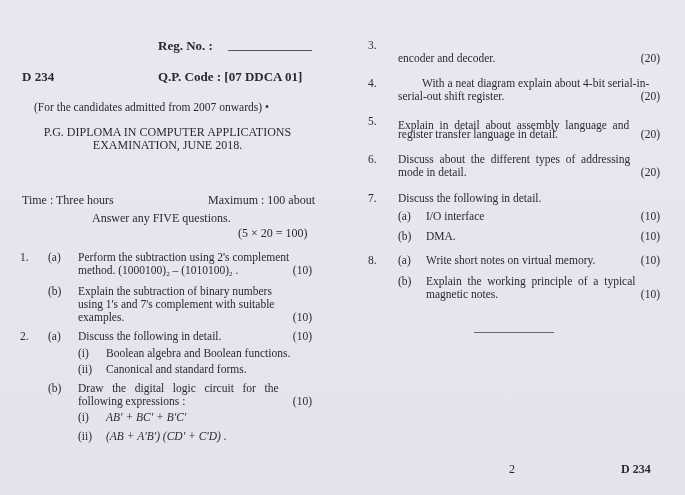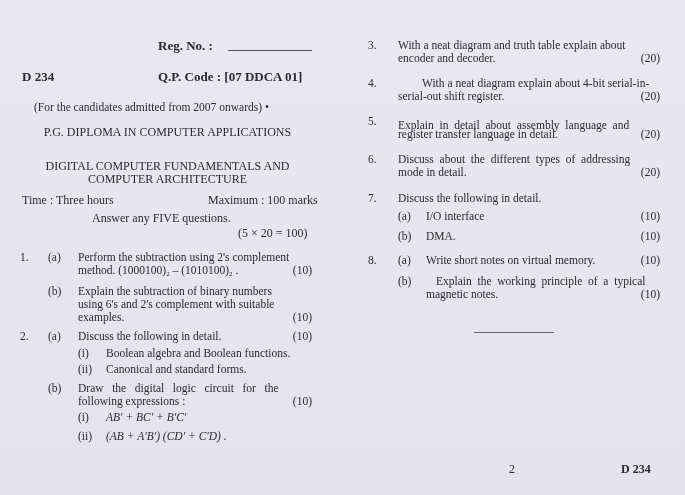--- a/index.html
+++ b/index.html
@@ -33,45 +33,42 @@
   <div class="abs b f13" style="left:158px;top:38px;">Reg. No. :</div>
   <div class="rule" style="left:228px;top:50px;width:84px;"></div>
 
   <div class="abs b f13" style="left:22px;top:69px;">D 234</div>
   <div class="abs b f13" style="left:158px;top:69px;">Q.P. Code : [07 DDCA 01]</div>
 
   <div class="abs f11" style="left:34px;top:101px;">(For the candidates admitted from 2007 onwards) •</div>
 
   <div class="abs f12 center" style="left:20px;width:295px;top:126px;line-height:13px;">
     <div>P.G. DIPLOMA IN COMPUTER APPLICATIONS</div>
+    <div>EXAMINATION, JUNE 2018.</div>
   </div>
 
-  <div class="abs f12 center" style="left:20px;width:295px;top:160px;line-height:13px;">
-    <div>DIGITAL COMPUTER FUNDAMENTALS AND</div>
-    <div>COMPUTER ARCHITECTURE</div>
-  </div>
 
   <div class="abs f12" style="left:22px;top:193px;">Time : Three hours</div>
-  <div class="abs f12" style="left:208px;top:193px;">Maximum : 100 marks</div>
+  <div class="abs f12" style="left:208px;top:193px;">Maximum : 100 about</div>
 
   <div class="abs f12" style="left:92px;top:211px;">Answer any FIVE questions.</div>
   <div class="abs f12" style="left:238px;top:226px;">(5 × 20 = 100)</div>
 
   <div class="qrow" style="left:20px;top:251px;width:292px;height:30px;">
     <span class="num" style="left:0;">1.</span>
     <span class="num" style="left:28px;">(a)</span>
     <span class="txt" style="left:58px;top:0;">Perform the subtraction using 2's complement</span>
     <span class="txt" style="left:58px;top:13px;"><span>method. (1000100)</span><sub>2</sub><span> – (1010100)</span><sub>2</sub><span> .</span></span>
     <span class="marks" style="top:13px;">(10)</span>
   </div>
 
   <div class="qrow" style="left:20px;top:285px;width:292px;height:42px;">
     <span class="num" style="left:28px;">(b)</span>
     <span class="txt" style="left:58px;top:0;">Explain the subtraction of binary numbers</span>
-    <span class="txt" style="left:58px;top:13px;">using 6's and 2's complement with suitable</span>
+    <span class="txt" style="left:58px;top:13px;">using 1's and 7's complement with suitable</span>
     <span class="txt" style="left:58px;top:26px;">examples.</span>
     <span class="marks" style="top:26px;">(10)</span>
   </div>
 
   <div class="qrow" style="left:20px;top:330px;width:292px;height:16px;">
     <span class="num" style="left:0;">2.</span>
     <span class="num" style="left:28px;">(a)</span>
     <span class="txt" style="left:58px;">Discuss the following in detail.</span>
     <span class="marks">(10)</span>
   </div>
@@ -94,21 +91,20 @@
     <span class="num" style="left:0;">(i)</span>
     <span class="txt ital" style="left:28px;white-space:nowrap;">AB' + BC' + B'C'</span>
   </div>
   <div class="qrow" style="left:78px;top:430px;">
     <span class="num" style="left:0;">(ii)</span>
     <span class="txt ital" style="left:28px;white-space:nowrap;">(AB + A'B') (CD' + C'D) .</span>
   </div>
 
   <div class="qrow" style="left:368px;top:39px;width:292px;height:28px;">
     <span class="num" style="left:0;">3.</span>
-    <span class="txt" style="left:30px;top:0;">With a neat diagram and truth table explain about</span>
     <span class="txt" style="left:30px;top:13px;">encoder and decoder.</span>
     <span class="marks" style="top:13px;">(20)</span>
   </div>
 
   <div class="qrow" style="left:368px;top:77px;width:292px;height:28px;">
     <span class="num" style="left:0;">4.</span>
     <span class="txt" style="left:30px;top:0;margin-left:24px;">With a neat diagram explain about 4-bit serial-in-</span>
     <span class="txt" style="left:30px;top:13px;">serial-out shift register.</span>
     <span class="marks" style="top:13px;">(20)</span>
   </div>
@@ -143,21 +139,21 @@
   </div>
 
   <div class="qrow" style="left:368px;top:254px;width:292px;height:14px;">
     <span class="num" style="left:0;">8.</span>
     <span class="num" style="left:30px;">(a)</span>
     <span class="txt" style="left:58px;">Write short notes on virtual memory.</span>
     <span class="marks">(10)</span>
   </div>
   <div class="qrow" style="left:368px;top:275px;width:292px;height:28px;">
     <span class="num" style="left:30px;">(b)</span>
-    <span class="txt" style="left:68px;top:0;white-space:pre;">Explain  the  working  principle  of  a  typical</span>
+    <span class="txt" style="left:58px;top:0;white-space:pre;">Explain  the  working  principle  of  a  typical</span>
     <span class="txt" style="left:58px;top:13px;">magnetic notes.</span>
     <span class="marks" style="top:13px;">(10)</span>
   </div>
 
   <div class="rule" style="left:474px;top:332px;width:80px;background:#666;"></div>
 
   <div class="abs f12" style="left:509px;top:462px;">2</div>
   <div class="abs b f12" style="left:621px;top:462px;">D 234</div>
 
 </div>

